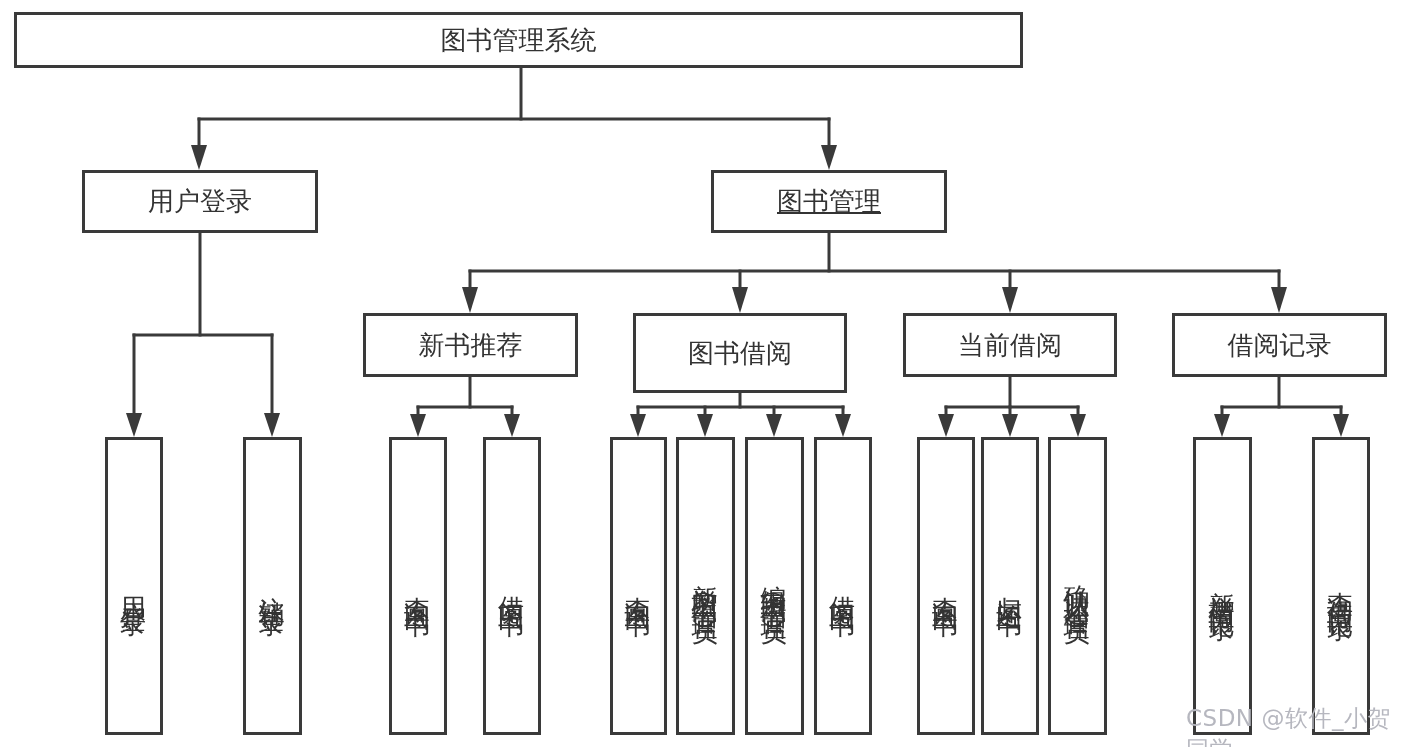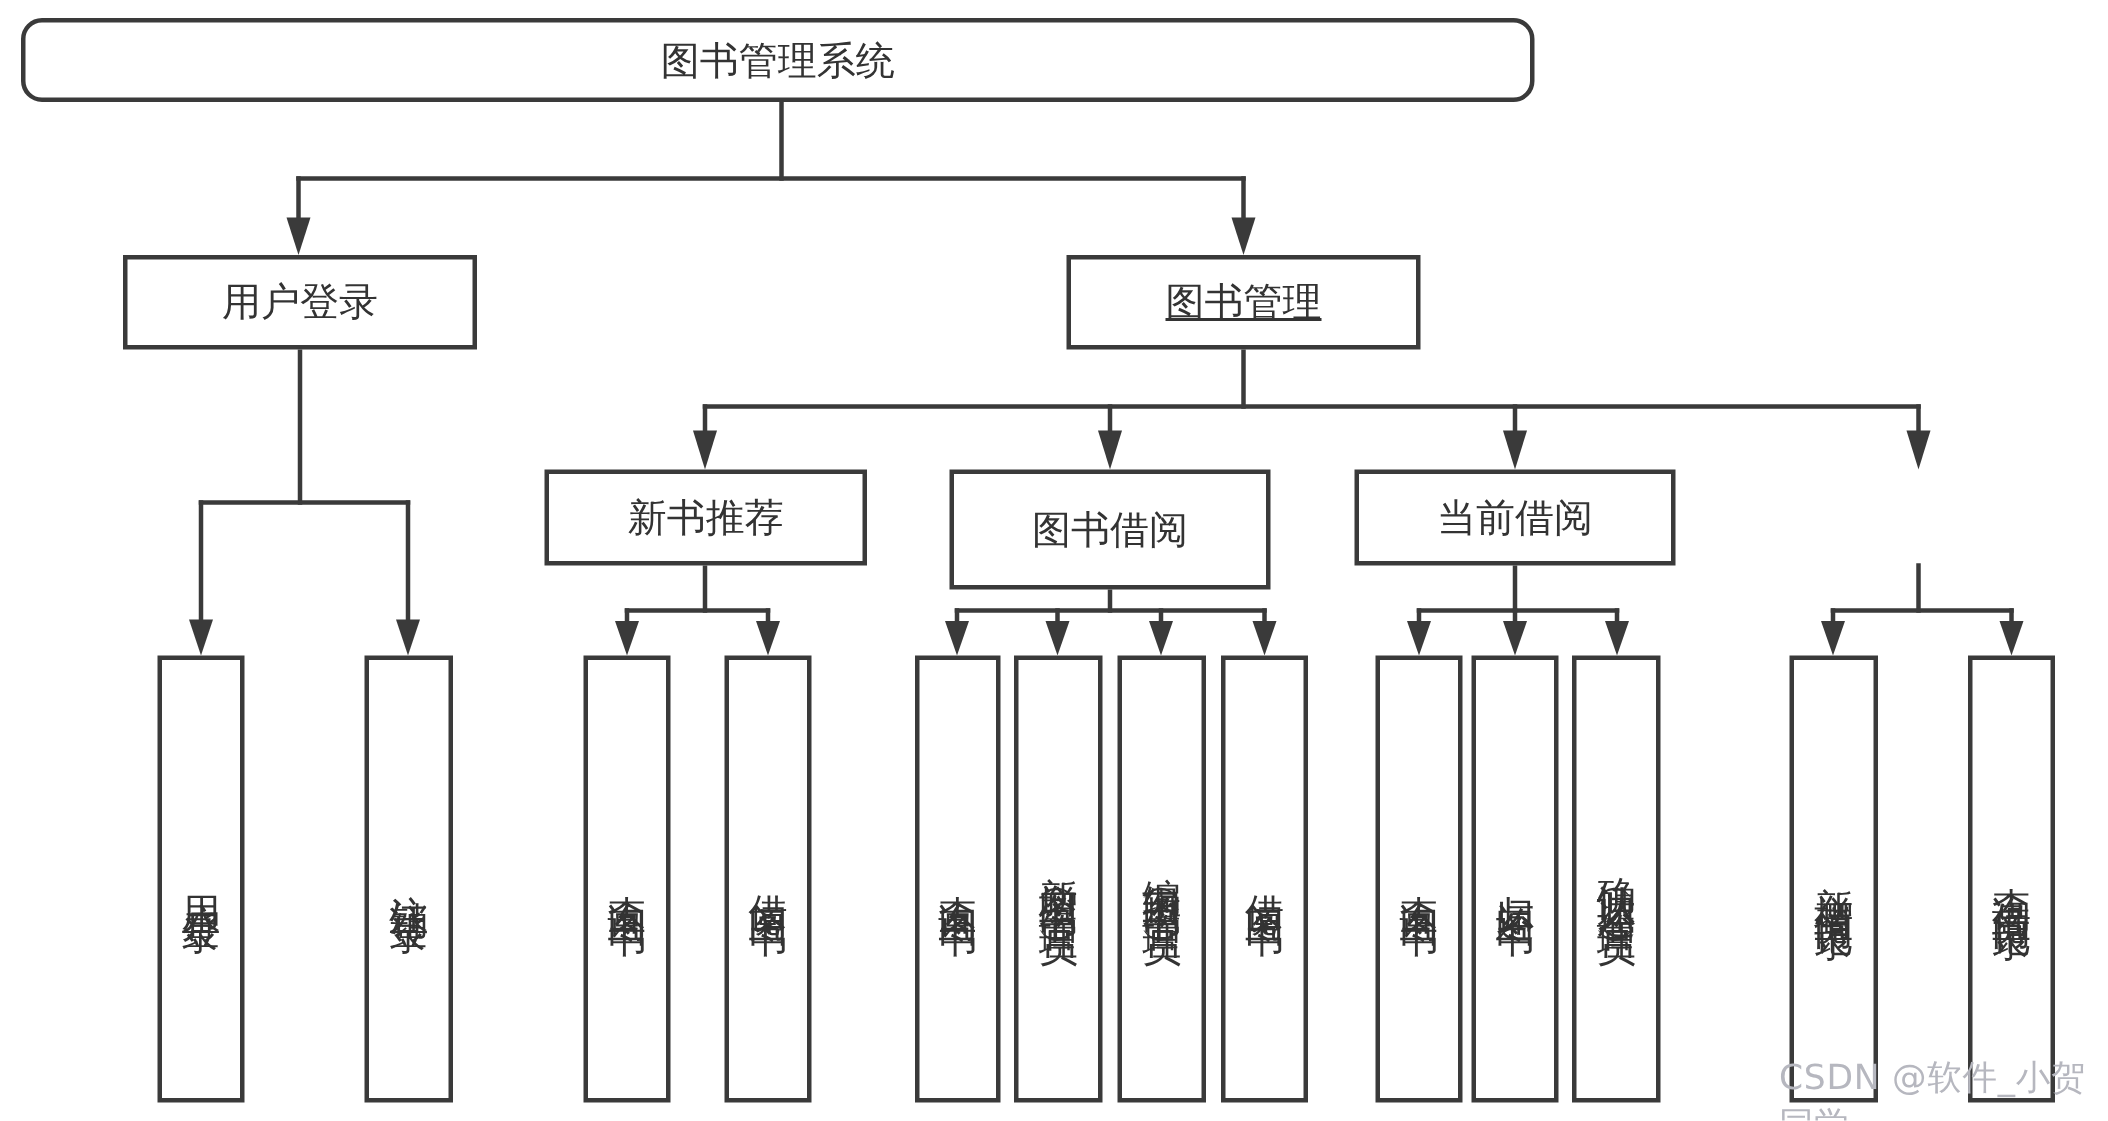--- a/index.html
+++ b/index.html
@@ -106,28 +106,29 @@
       <polygon points="766,414 782,414 774,437"></polygon>
       <polygon points="835,414 851,414 843,437"></polygon>
       <polygon points="938,414 954,414 946,437"></polygon>
       <polygon points="1002,414 1018,414 1010,437"></polygon>
       <polygon points="1070,414 1086,414 1078,437"></polygon>
       <polygon points="1214,414 1230,414 1222,437"></polygon>
       <polygon points="1333,414 1349,414 1341,437"></polygon>
     </g>
   </svg>
 
-  <div class="node" style="left:14px; top:12px; width:1009px; height:56px;border-radius:14px;">图书管理系统</div>
+  <div class="node" style="left:14px; top:12px; width:1009px; height:56px;">图书管理系统</div>
 
   <div class="node" style="left:82px; top:170px; width:236px; height:63px;">用户登录</div>
   <div class="node" style="left:711px; top:170px; width:236px; height:63px;text-decoration:underline;">图书管理</div>
 
   <div class="node" style="left:363px; top:313px; width:215px; height:64px;text-align:right;">新书推荐</div>
   <div class="node" style="left:633px; top:313px; width:214px; height:80px;">图书借阅</div>
   <div class="node" style="left:903px; top:313px; width:214px; height:64px;">当前借阅</div>
+  <div class="node" style="left:1172px; top:313px; width:215px; height:64px;">借阅记录</div>
 
   <div class="node vnode" style="left:105px; top:437px; width:58px; height:298px;">用户登录</div>
   <div class="node vnode" style="left:243px; top:437px; width:59px; height:298px;">注销登录</div>
 
   <div class="node vnode" style="left:389px; top:437px; width:58px; height:298px;">查询图书</div>
   <div class="node vnode" style="left:483px; top:437px; width:58px; height:298px;">借阅图书</div>
 
   <div class="node vnode" style="left:610px; top:437px; width:57px; height:298px;">查询图书</div>
   <div class="node vnode" style="left:676px; top:437px; width:59px; height:298px;">新增图书（管理员）</div>
   <div class="node vnode" style="left:745px; top:437px; width:59px; height:298px;">编辑图书（管理员）</div>

